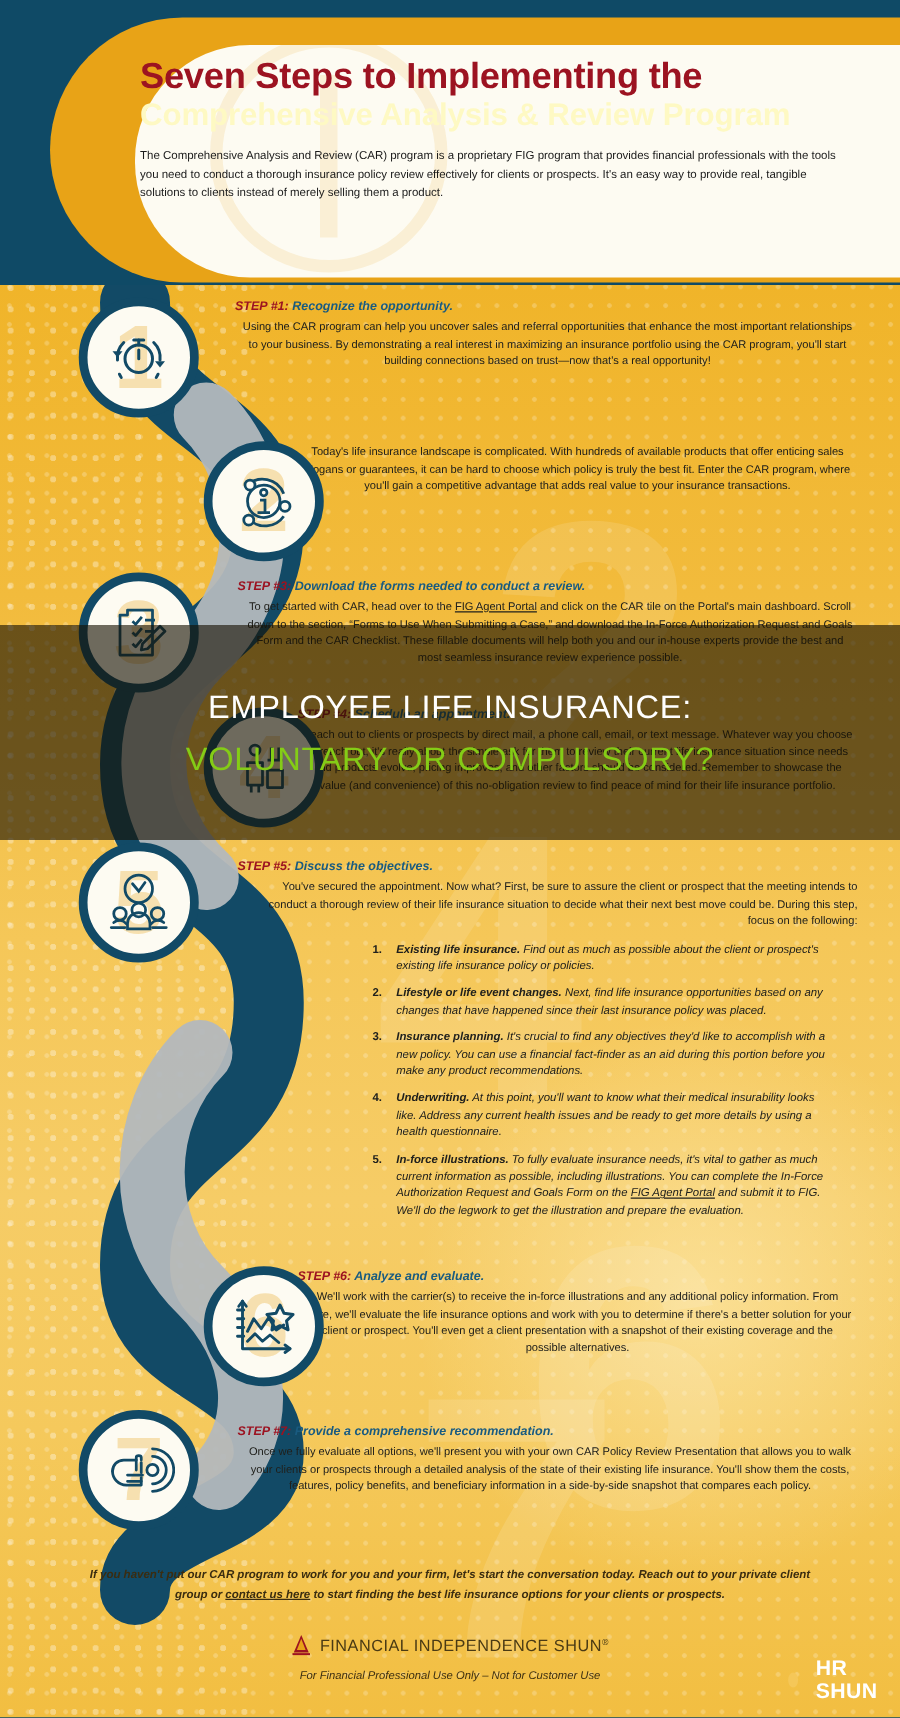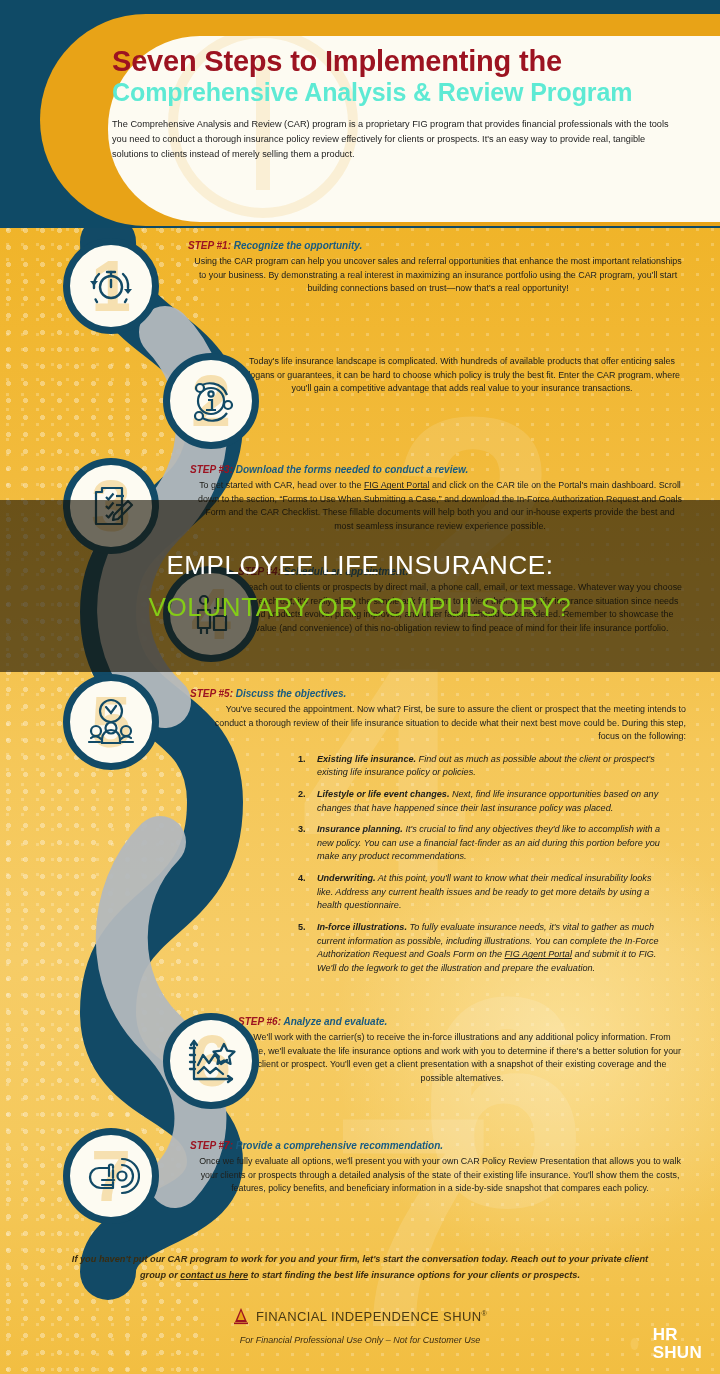--- a/index.html
+++ b/index.html
@@ -35,21 +35,21 @@
   .header-watermark:after{
     content:""; position:absolute; left:78px; top:22px; width:14px; height:130px;
     background:rgba(232,163,23,.13);
   }
   .header-inner{ position:absolute; left:112px; top:46px; width:580px; }
   .h-title1{
     color:#9c1321; font-size:29px; font-weight:bold; letter-spacing:-.2px;
     line-height:1.08; white-space:nowrap;
   }
   .h-title2{
-    color:#5eead4; font-size:25px; font-weight:bold; letter-spacing:-.1px;
+    color:#fef9c3; font-size:25px; font-weight:bold; letter-spacing:-.1px;
     line-height:1.15; margin-top:1px; white-space:nowrap;
   }
   .h-body{
     color:#1b1b1b; font-size:9.2px; line-height:1.62; margin-top:10px; width:560px;
   }
   .h-body2{ color:#1b1b1b; font-size:9.2px; line-height:1.6; margin-top:9px; }
 
   
   .body-bg{
     position:absolute; left:0; top:222px; width:720px; height:1152px;

